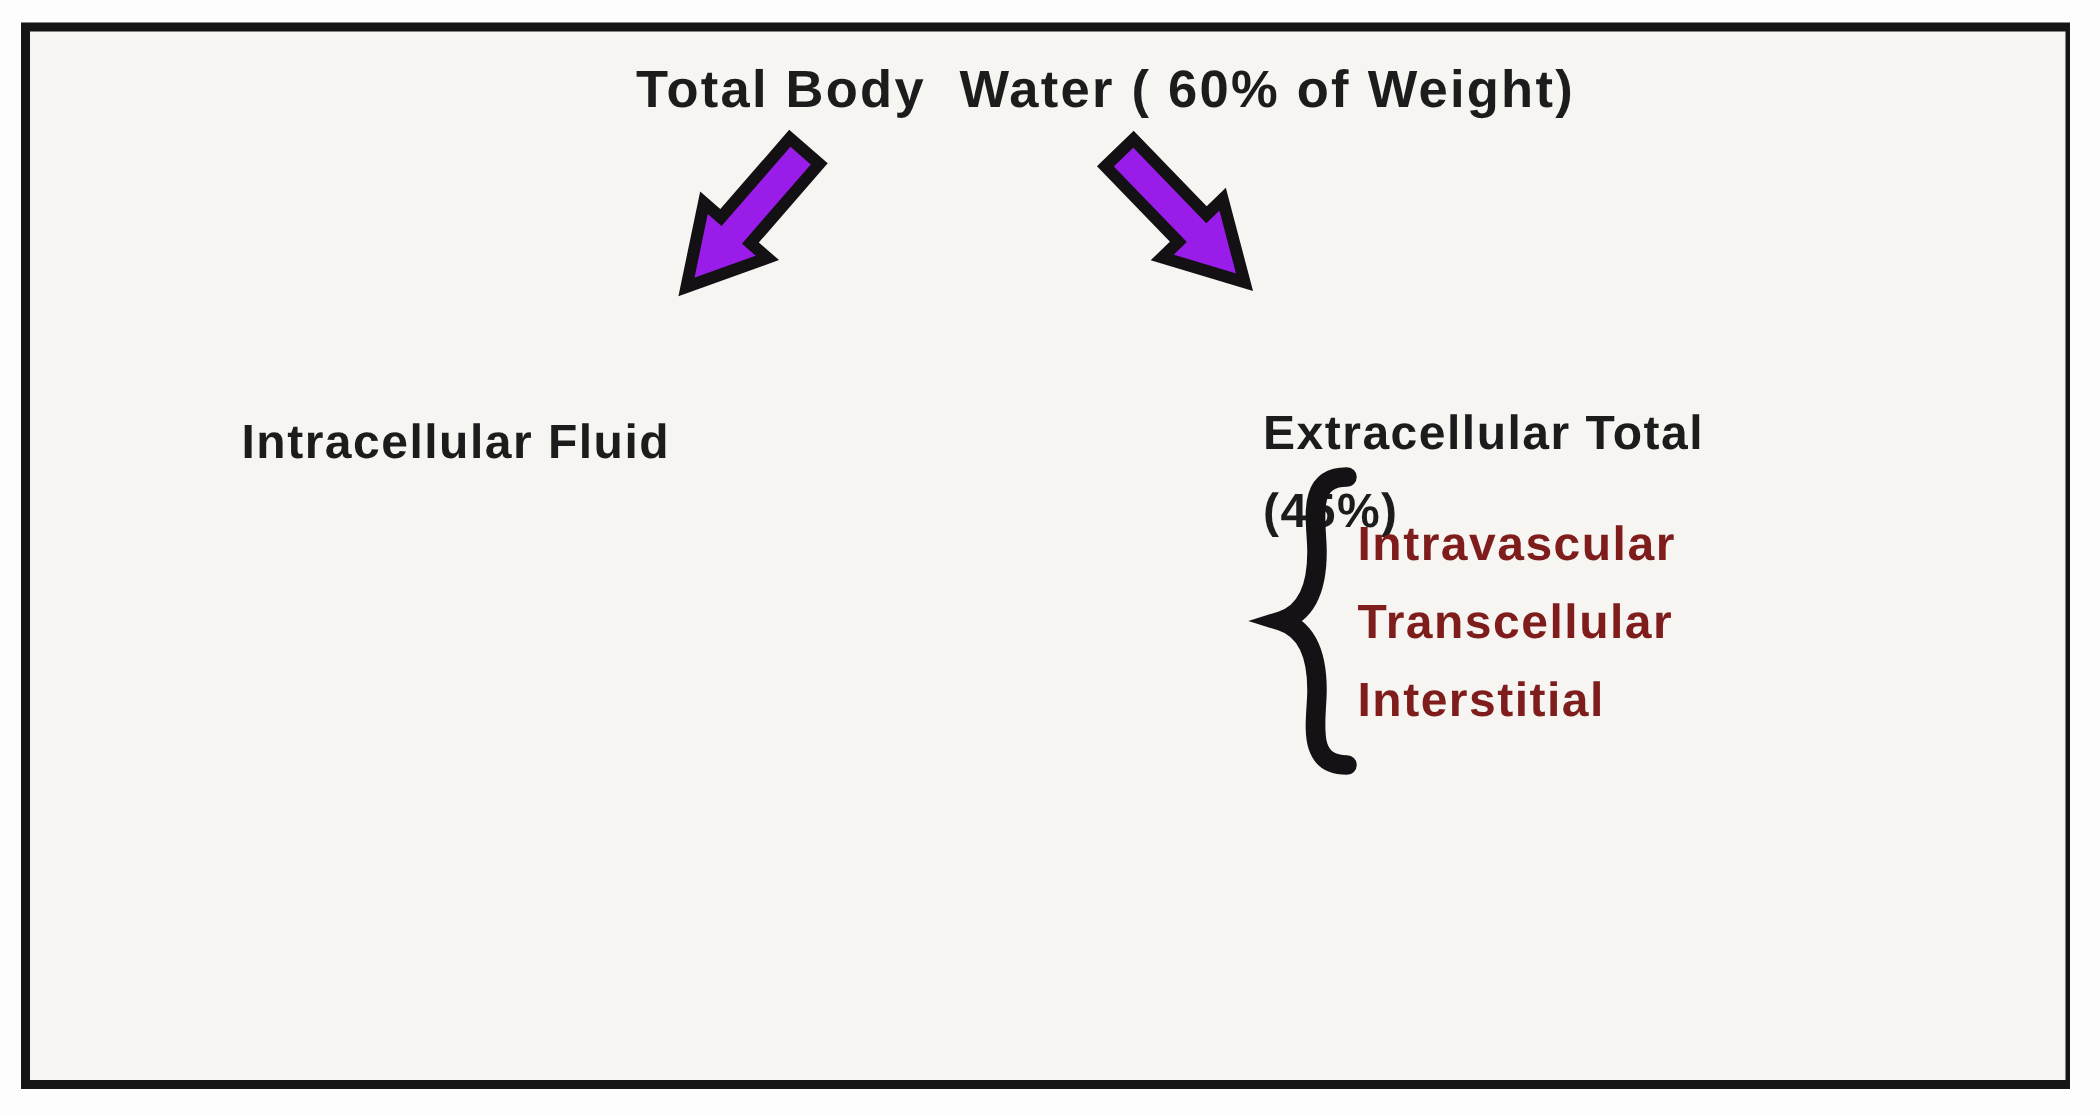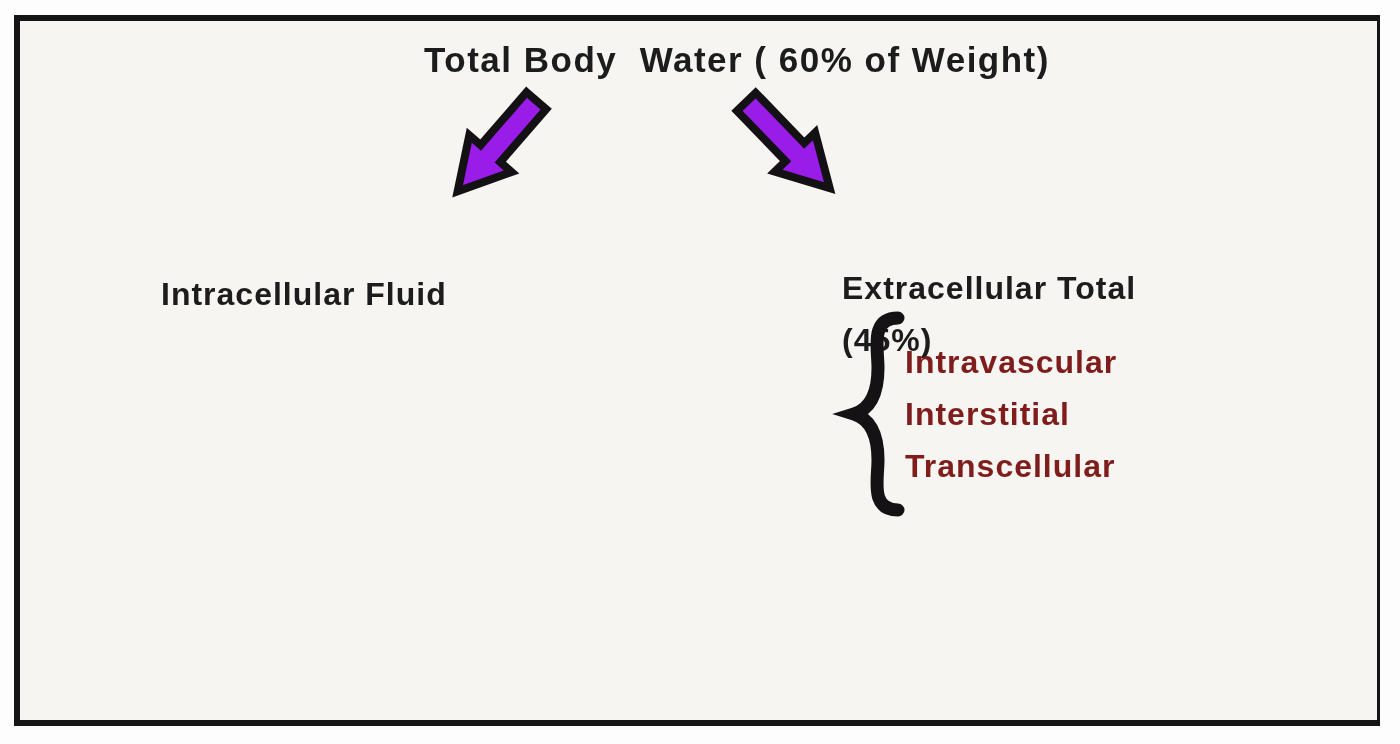--- a/index.html
+++ b/index.html
@@ -98,17 +98,17 @@
     <span>Extracellular Total</span>
     <span class="pct">(45%)</span>
   </div>
 
   <svg class="brace-svg" width="66" height="208" viewBox="0 0 66 208">
     <path d="M56 8 C28 8 36 38 36 58 C36 84 28 99 12 104 C28 109 36 124 36 150 C36 170 28 200 56 200" fill="none" stroke="#151215" stroke-width="13" stroke-linecap="round"></path>
   </svg>
 
   <div class="sublist">
     <span class="item">Intravascular</span>
+    <span class="item">Transcellular</span>
     <span class="item">Interstitial</span>
-    <span class="item">Transcellular</span>
   </div>
 
 </div>
 
 </body></html>

